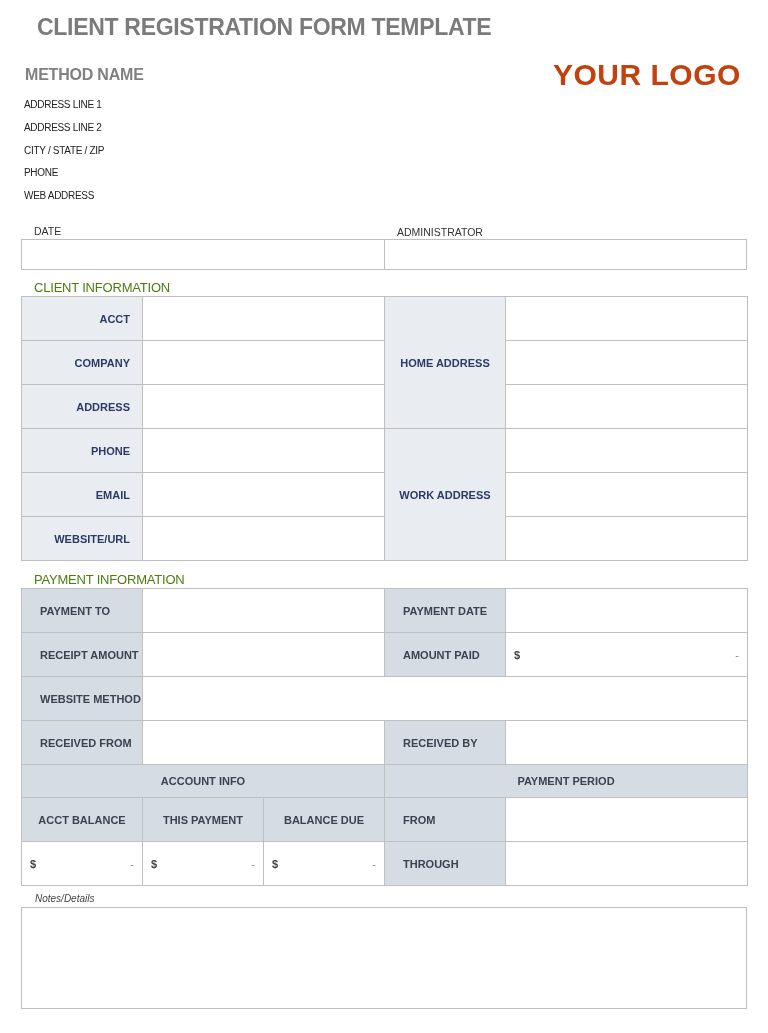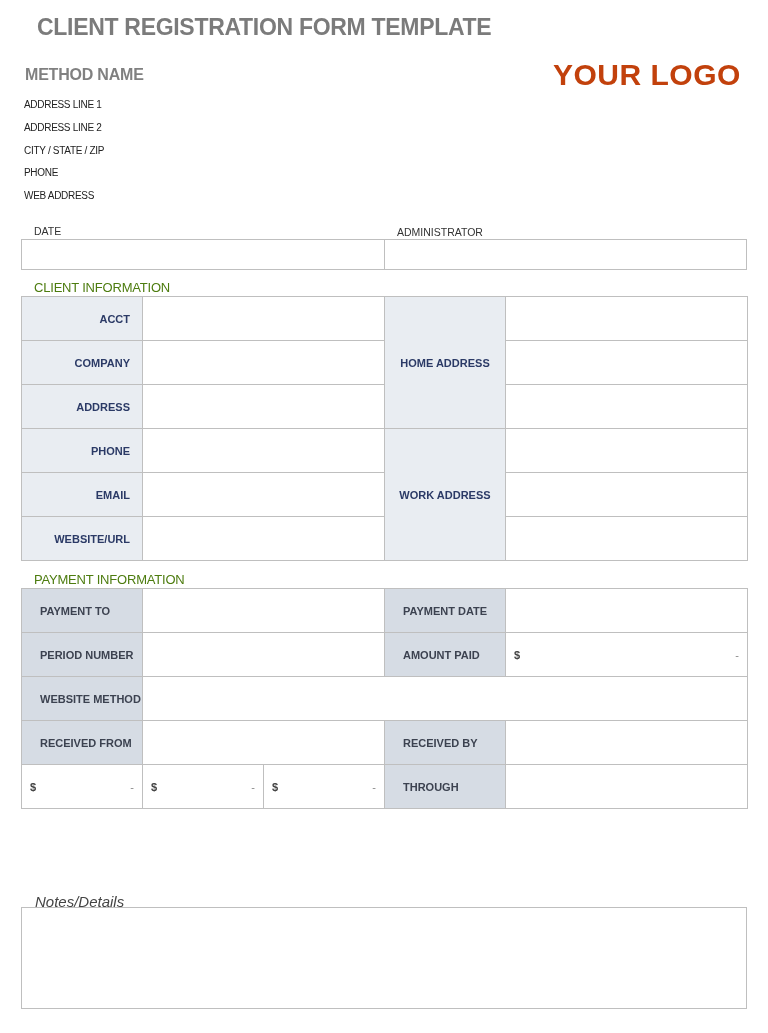--- a/index.html
+++ b/index.html
@@ -20,21 +20,21 @@
   .lab-c { background: #e9edf2; color: #2b3a66; text-align: center; }
   .plab { background: #d6dce4; color: #3c4250; padding-left: 18px; }
   .pcen { background: #d6dce4; color: #3c4250; text-align: center; }
   .val { background: #fff; }
   .money { background: #fff; color: #444; padding: 0 8px; font-weight: bold; }
   .money span.d { float: right; color: #888; font-weight: normal; }
 
   table.top { top: 239px; height: 30px; }
   table.top td { height: 30px; }
 
-  .notes-lbl { position: absolute; left: 35px; top: 893px; font-size: 15px; font-style: italic; color: #444; }
+  .notes-lbl { position: absolute; left: 35px; top: 893px; font-size: 10px; font-style: italic; color: #444; }
   .notes-box { position: absolute; left: 21px; top: 907px; width: 726px; height: 102px; border: 1px solid #bfbfbf; background: #fff; }
 </style>
 </head>
 <body>
 
 <div class="title">CLIENT REGISTRATION FORM TEMPLATE</div>
 <div class="company">METHOD NAME</div>
 <div class="logo">YOUR LOGO</div>
 
 <div class="addr" style="top:99px">ADDRESS LINE 1</div>
@@ -111,33 +111,44 @@
       <col style="width:242px">
     </colgroup>
   <tbody>
       <tr>
     <td class="plab">PAYMENT TO</td>
     <td class="val" colspan="2"></td>
     <td class="plab">PAYMENT DATE</td>
     <td class="val"></td>
   </tr>
   <tr>
-    <td class="plab">PERIOD NUMBER</td>
+    <td class="plab">RECEIPT AMOUNT</td>
     <td class="val" colspan="2"></td>
     <td class="plab">AMOUNT PAID</td>
     <td class="money"><span>$</span><span class="d">-</span></td>
   </tr>
   <tr>
     <td class="plab">WEBSITE METHOD</td>
     <td class="val" colspan="4"></td>
   </tr>
   <tr>
     <td class="plab">RECEIVED FROM</td>
     <td class="val" colspan="2"></td>
     <td class="plab">RECEIVED BY</td>
+    <td class="val"></td>
+  </tr>
+  <tr>
+    <td class="pcen" colspan="3" style="height:33px">ACCOUNT INFO</td>
+    <td class="pcen" colspan="2" style="height:33px">PAYMENT PERIOD</td>
+  </tr>
+  <tr>
+    <td class="pcen">ACCT BALANCE</td>
+    <td class="pcen">THIS PAYMENT</td>
+    <td class="pcen">BALANCE DUE</td>
+    <td class="plab">FROM</td>
     <td class="val"></td>
   </tr>
   <tr>
     <td class="money"><span>$</span><span class="d">-</span></td>
     <td class="money"><span>$</span><span class="d">-</span></td>
     <td class="money"><span>$</span><span class="d">-</span></td>
     <td class="plab">THROUGH</td>
     <td class="val"></td>
   </tr>
 </tbody>

